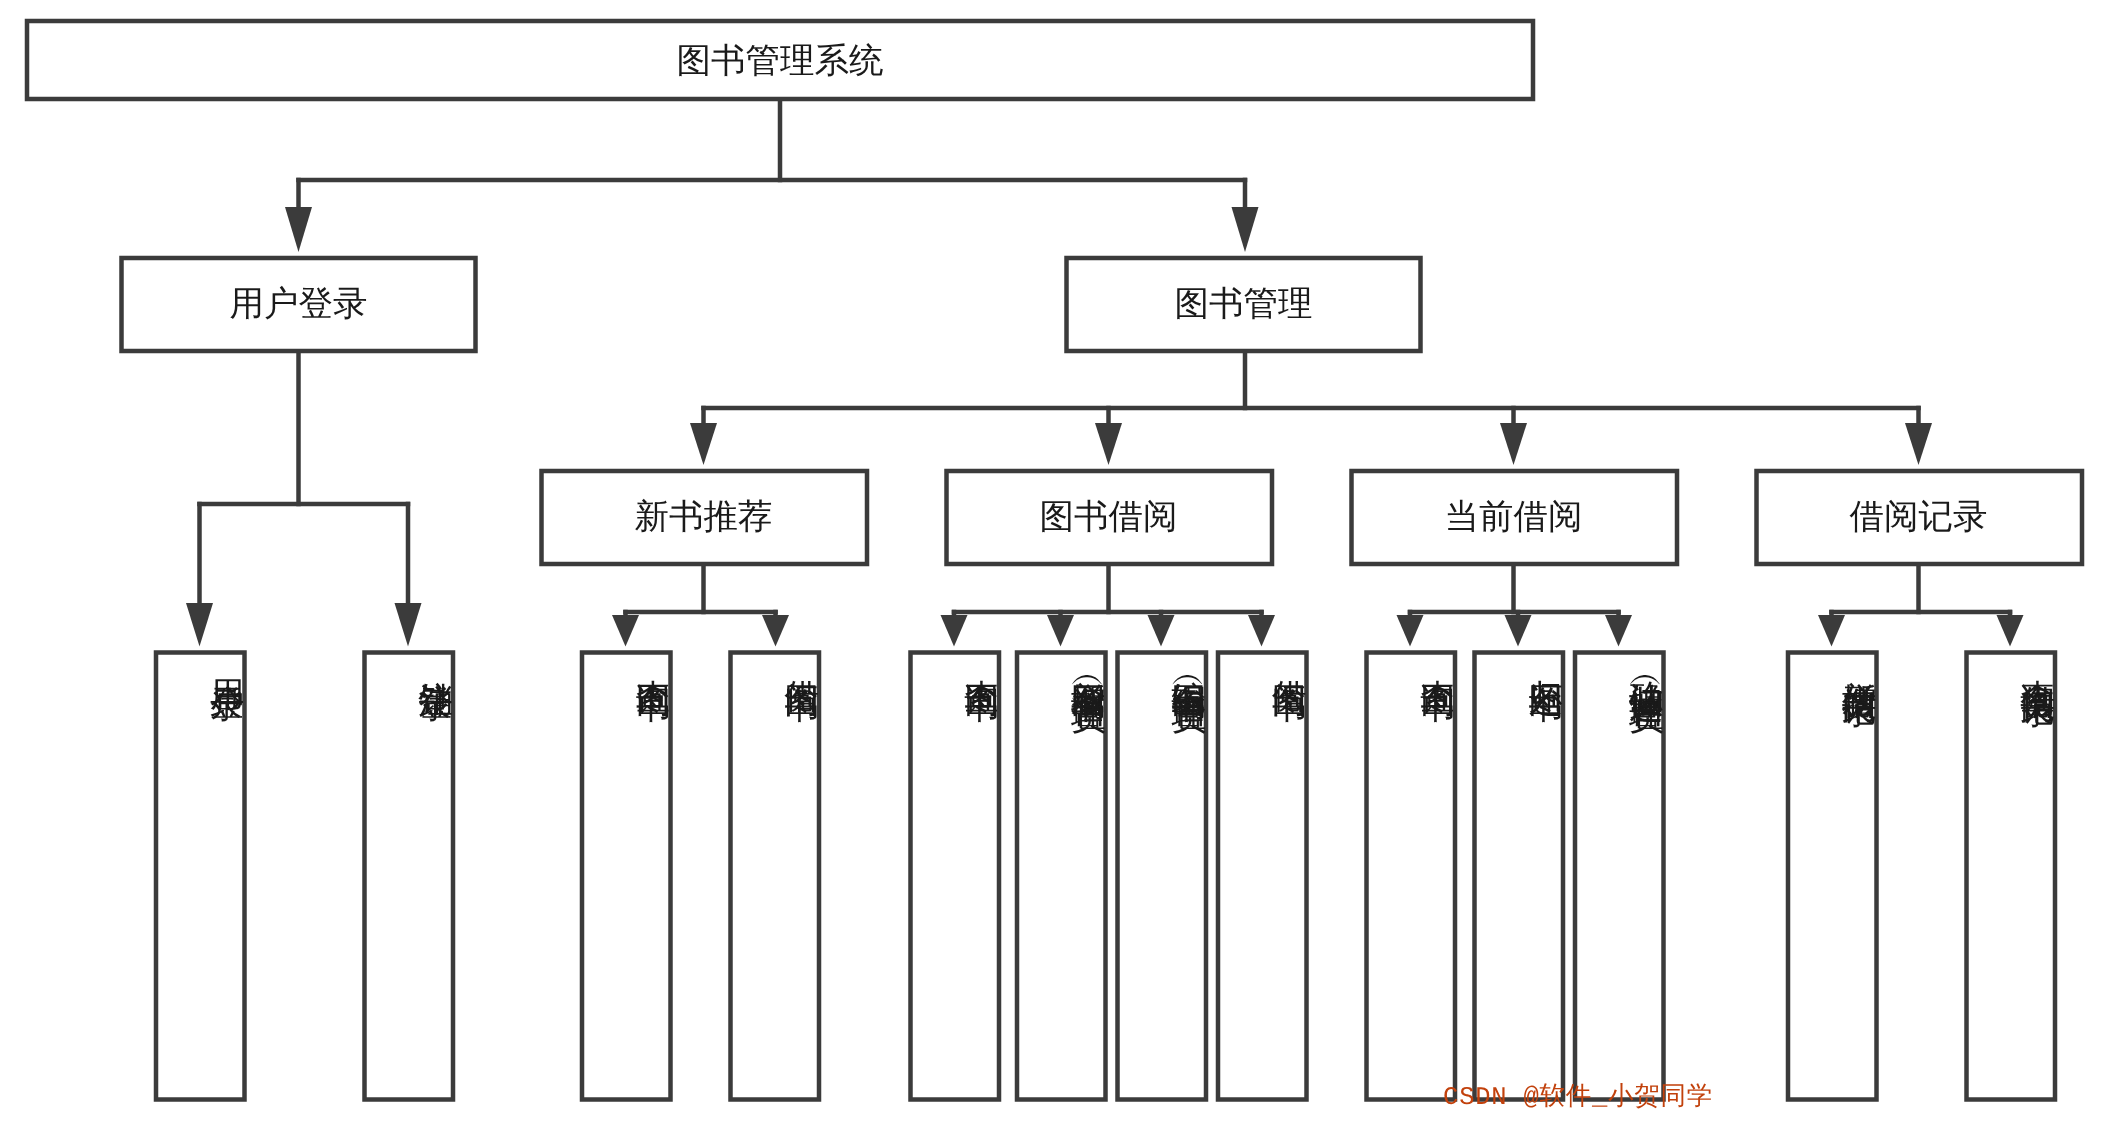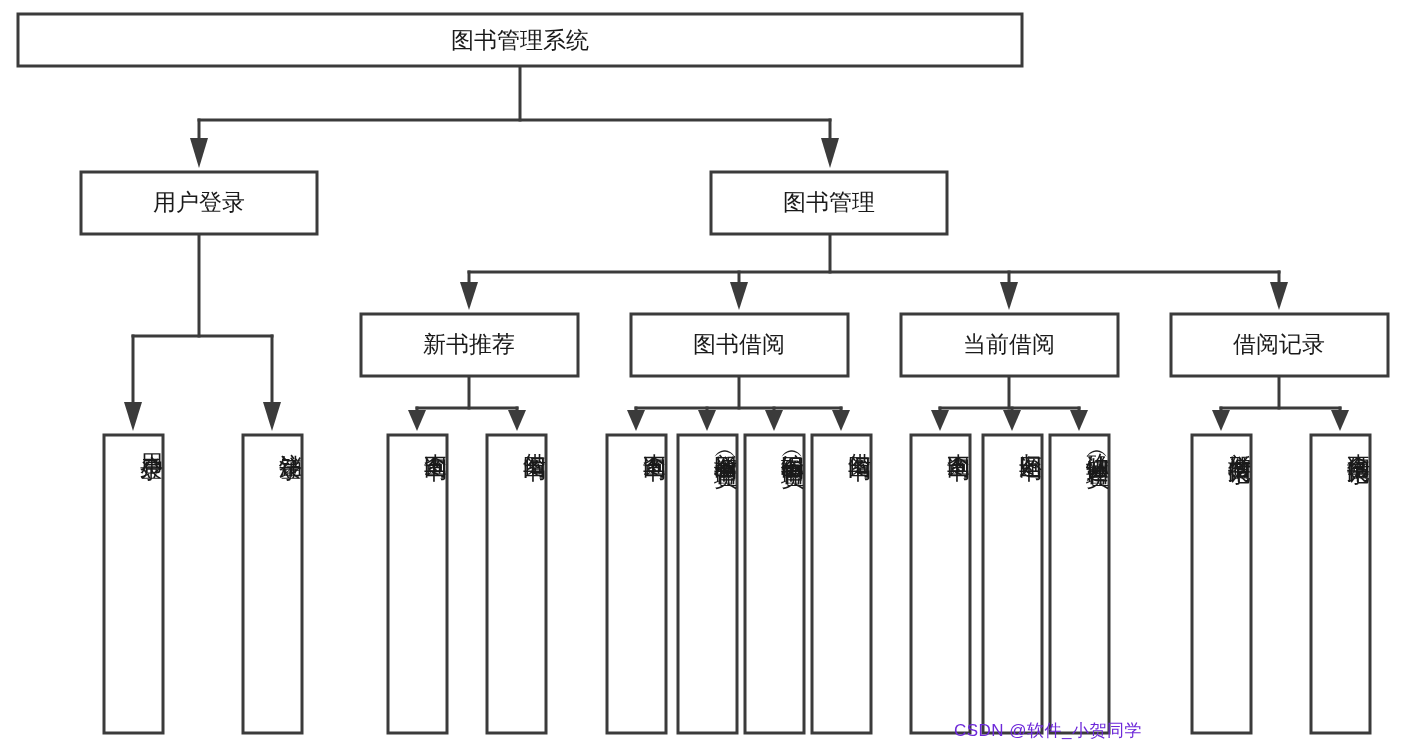--- a/index.html
+++ b/index.html
@@ -60,23 +60,23 @@
     line-height: 1.02;
     letter-spacing: 2px;
     white-space: nowrap;
     text-align: left;
     pointer-events: none;
   }
   .watermark {
     position: absolute;
     right: 8px;
     bottom: 5px;
-    font-family: Liberation Sans, sans-serif;
+    font-family: Liberation Mono, monospace;
     font-size: 17px;
-    color: #6d28d9;
+    color: #c2410c;
     letter-spacing: 0.5px;
     white-space: nowrap;
   }
 </style>
 </head>
 <body>
 
 <div id="diagram-root">
 
   <svg id="tree-svg" viewBox="0 0 1405 747">

